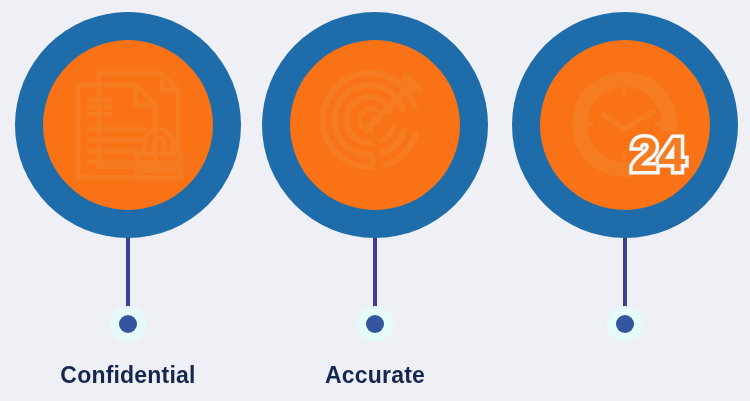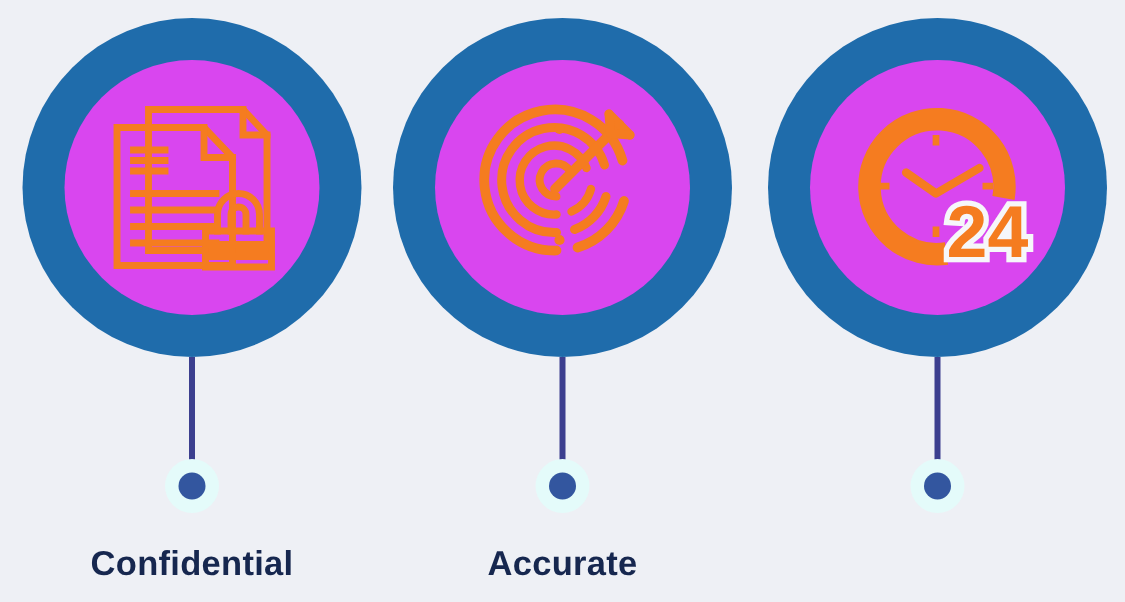--- a/index.html
+++ b/index.html
@@ -42,21 +42,21 @@
     background: #1f6cab;
     box-sizing: border-box;
   }
   .badge-inner {
     position: absolute;
     left: 28px;
     top: 28px;
     width: 170px;
     height: 170px;
     border-radius: 50%;
-    background: #d946ef;
+    background: #f97316;
   }
   .icon-wrap {
     position: absolute;
     left: 50%;
     top: 50%;
     width: 132px;
     height: 132px;
     margin-left: -66px;
     margin-top: -66px;
   }

